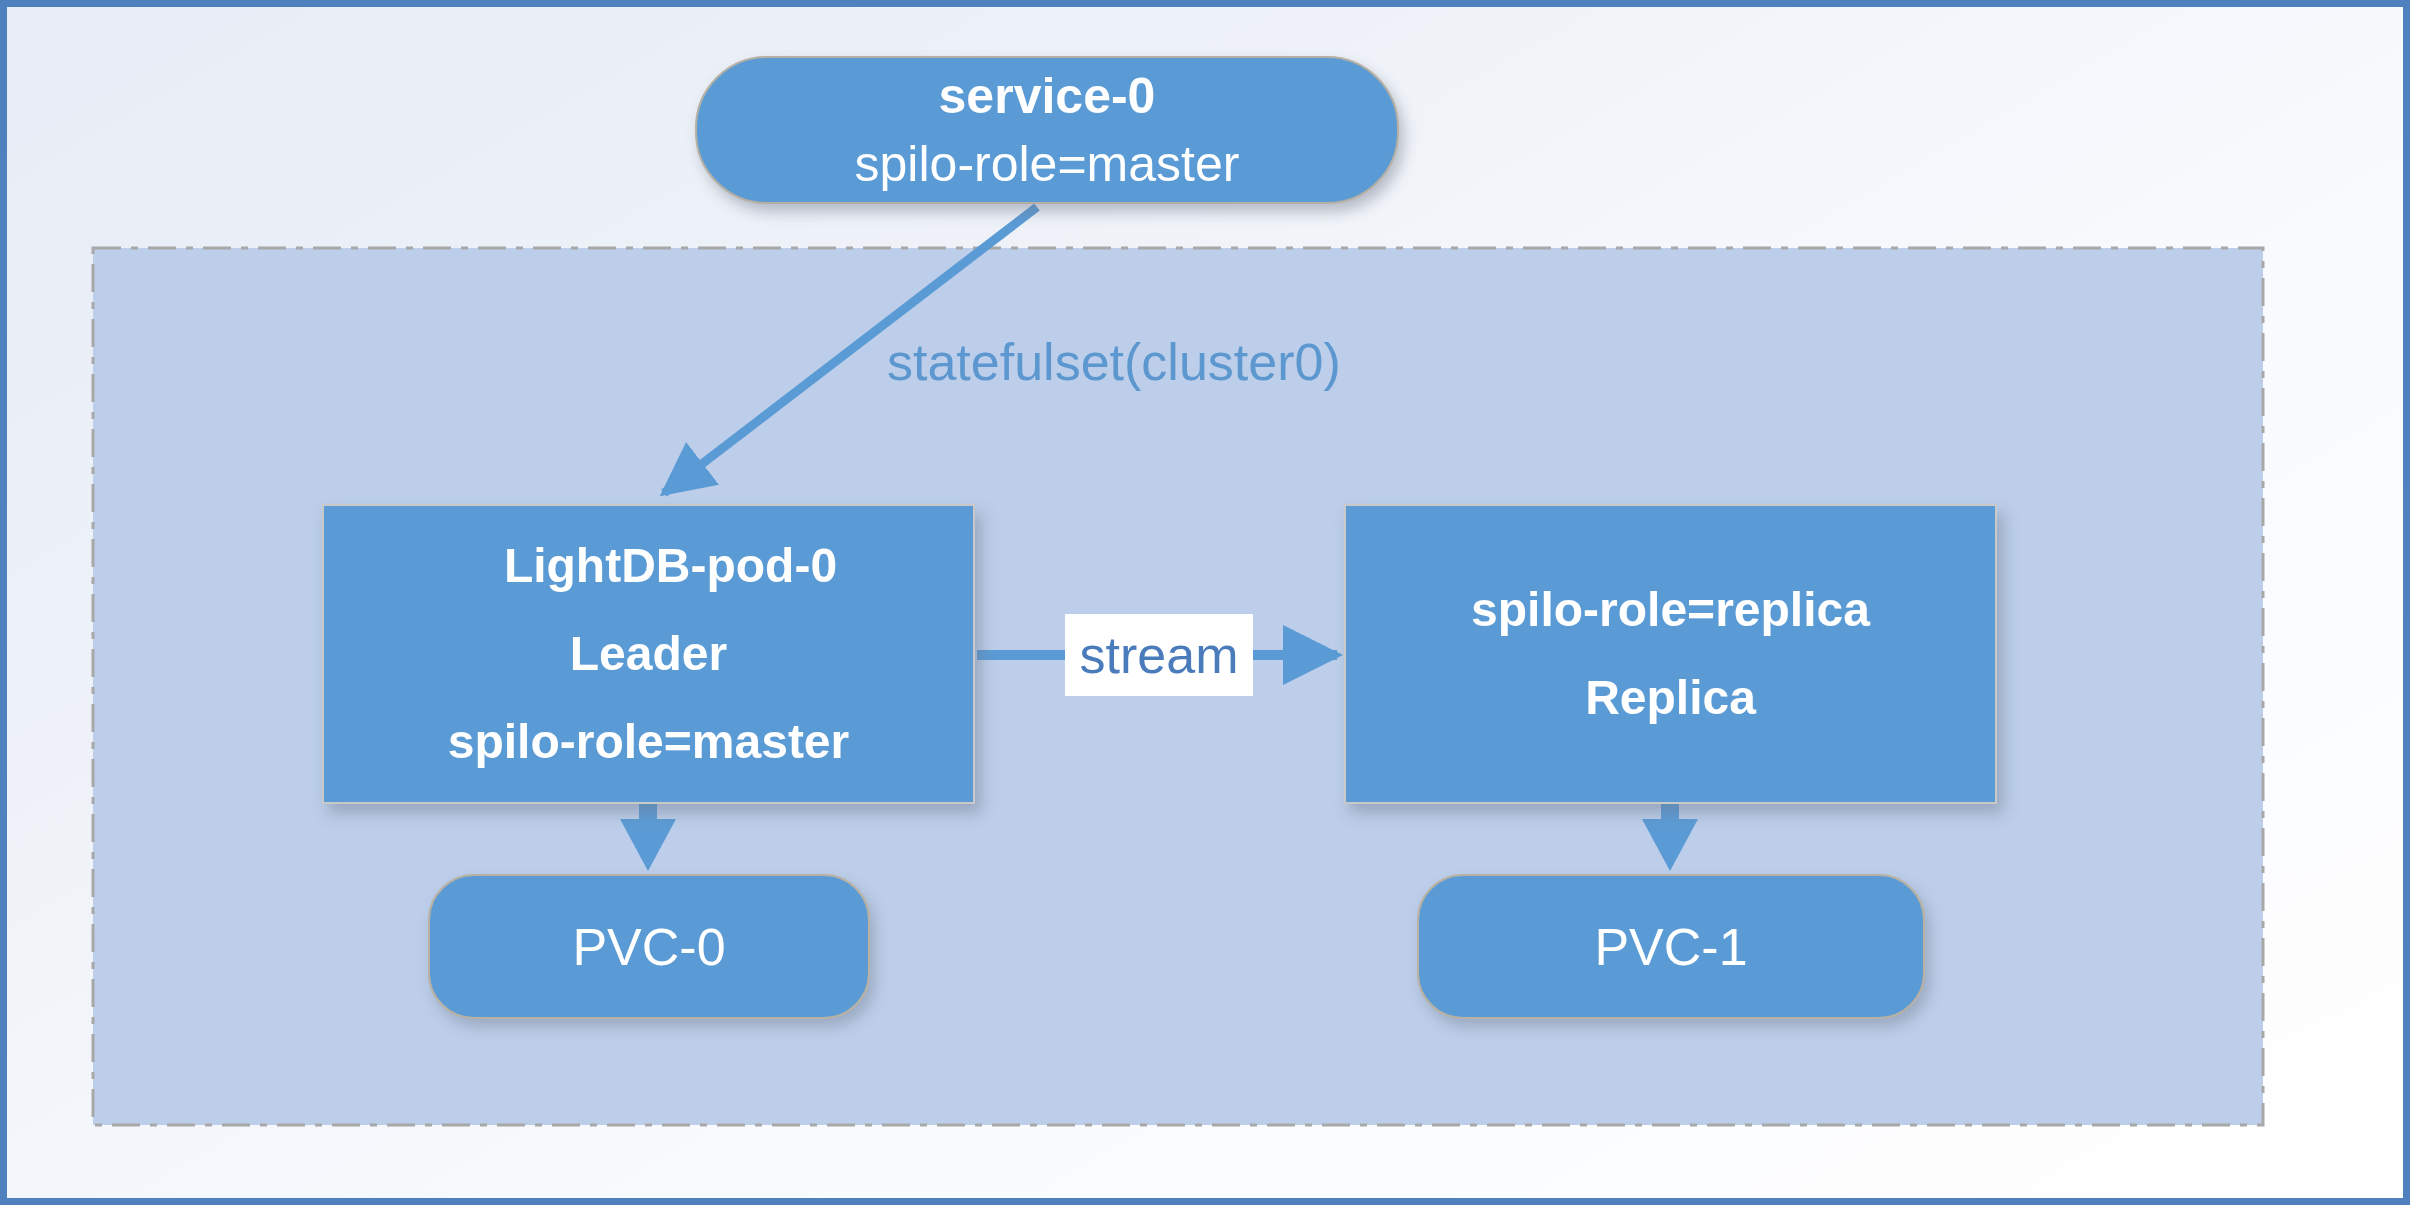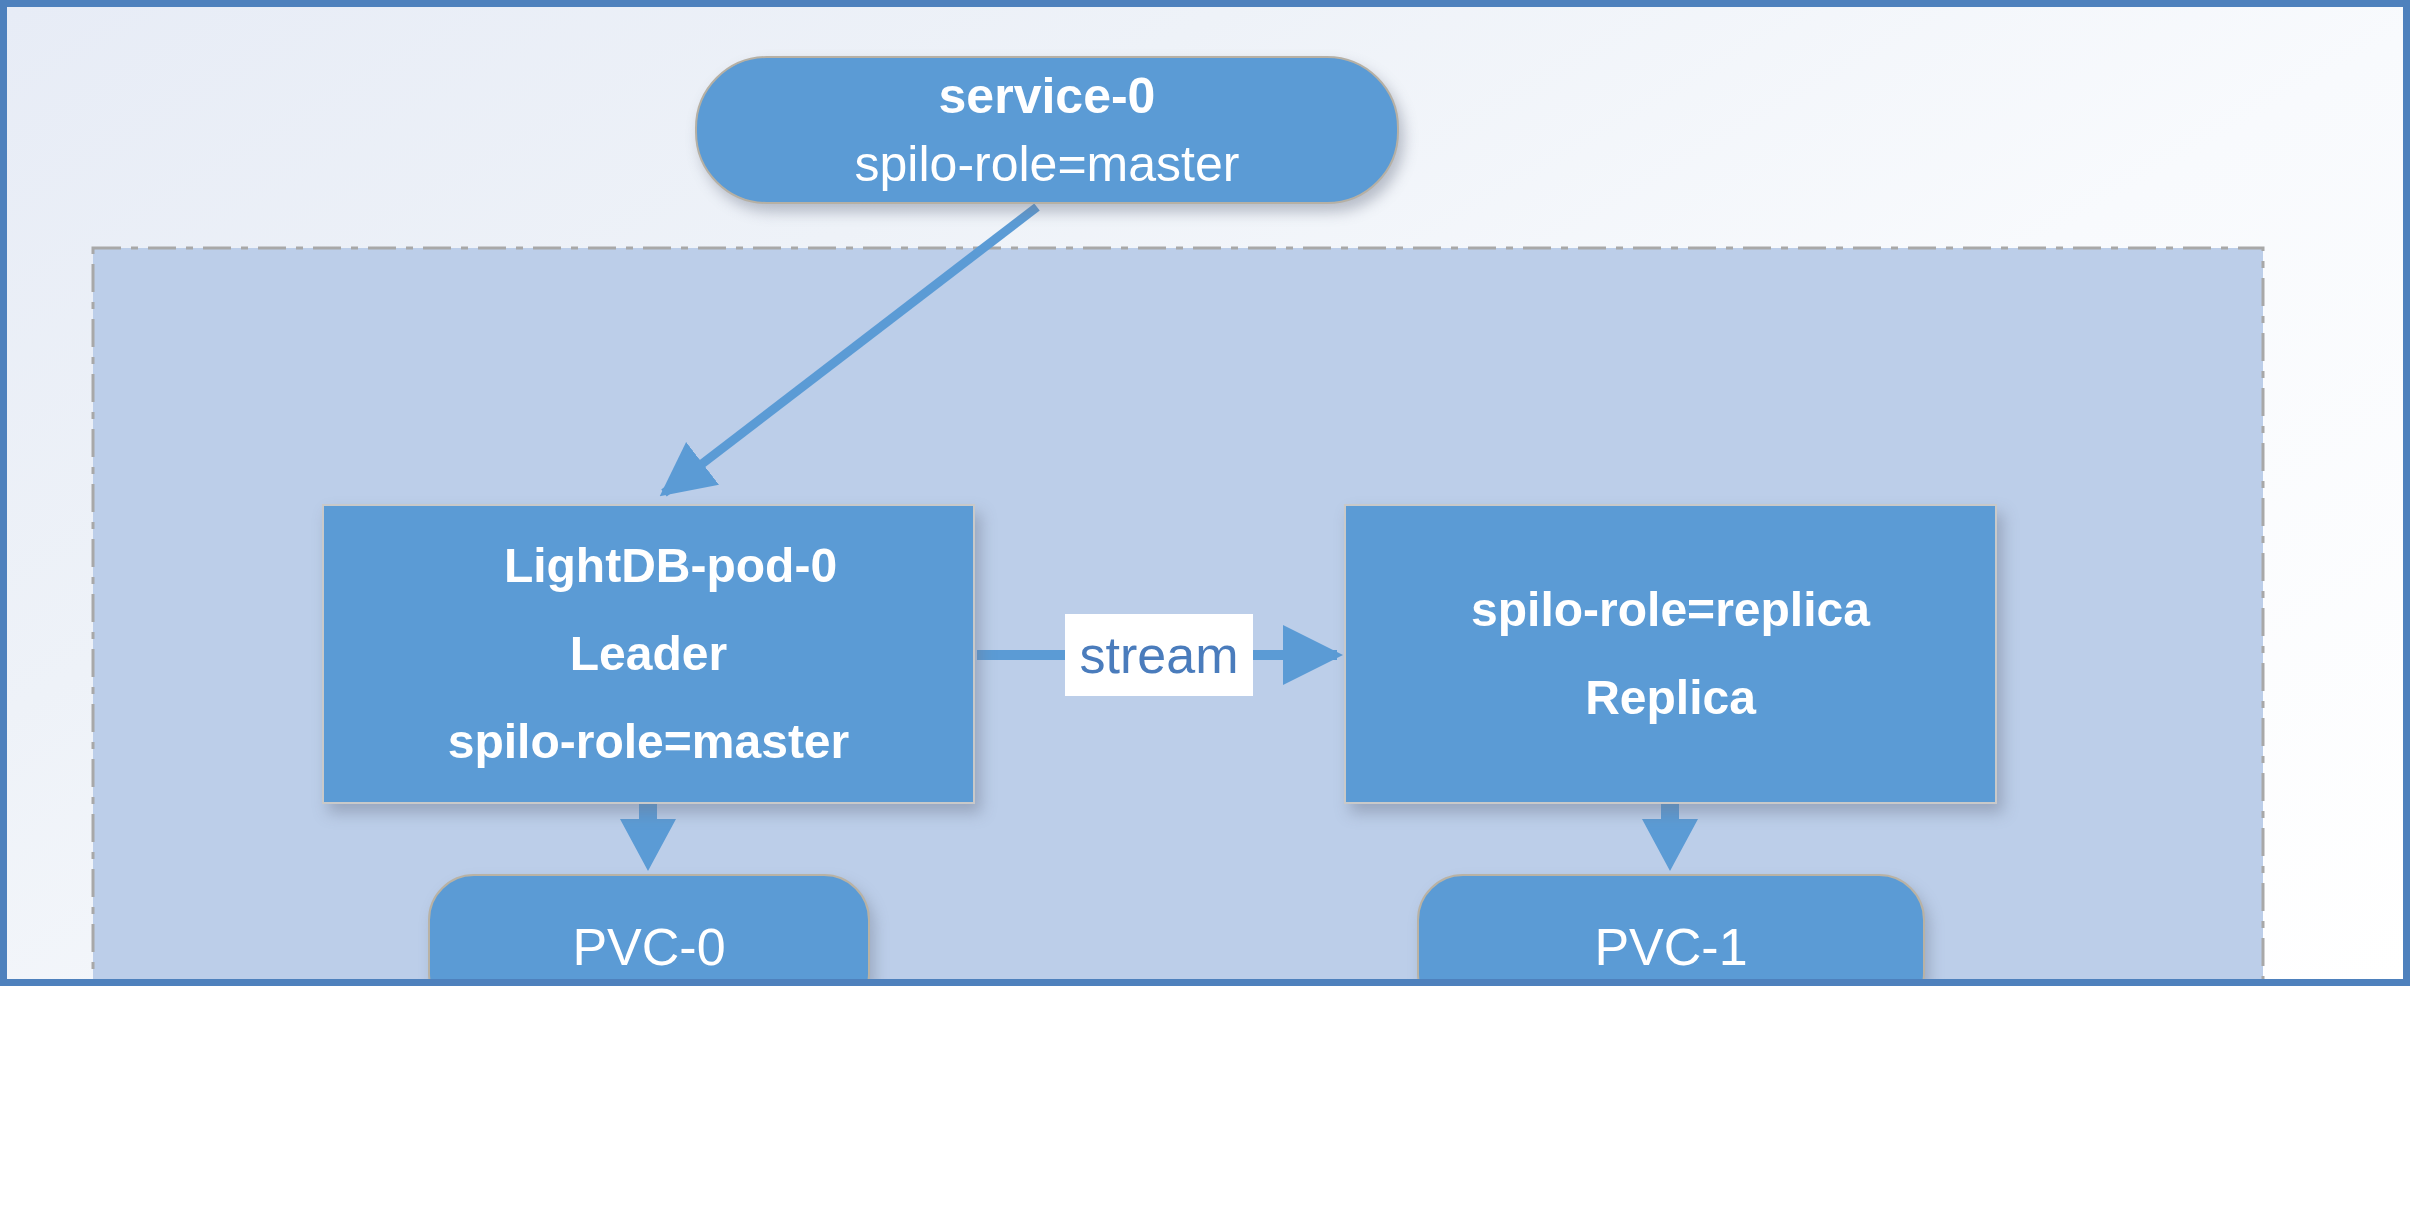--- a/index.html
+++ b/index.html
@@ -7,21 +7,21 @@
     padding: 0;
     background: #ffffff;
     font-family: "Liberation Sans", sans-serif;
     overflow: hidden;
   }
 
   
   .canvas {
     position: relative;
     width: 2410px;
-    height: 986px;
+    height: 1205px;
     box-sizing: border-box;
     border: 7px solid var(--frame-border, #4e81bd);
     background: linear-gradient(150deg, #e7ecf6 0%, #eef2f8 30%, #f8fafd 60%, #ffffff 100%);
     overflow: hidden;
   }
 
   
   .layer {
     position: absolute;
     left: 0; top: 0;
@@ -128,20 +128,21 @@
     <path d="M632,797 L650,797 L650,812 L669,812 L641,864 L613,812 L632,812 Z" class="arrow-solid"></path>
 
     <path d="M1654,797 L1672,797 L1672,812 L1691,812 L1663,864 L1635,812 L1654,812 Z" class="arrow-solid"></path>
   </svg>
 
   <div id="service-node" class="node pill">
     <div class="title">service-0</div>
     <div class="sub">spilo-role=master</div>
   </div>
 
+  <div class="statefulset-label">statefulset(cluster0)</div>
 
   <div id="pod-0-node" class="node rect-node">
     <div class="pod-line pod-title">LightDB-pod-0</div>
     <div class="pod-line">Leader</div>
     <div class="pod-line">spilo-role=master</div>
   </div>
 
   <div id="pod-1-node" class="node rect-node">
     <div class="pod-line">spilo-role=replica</div>
     <div class="pod-line">Replica</div>

